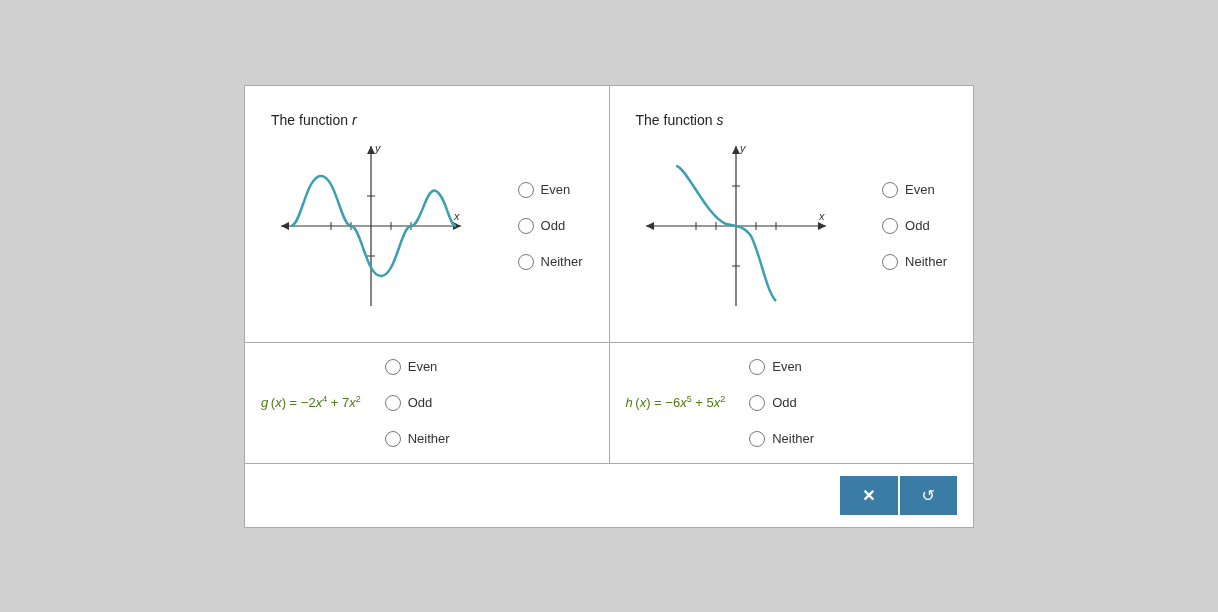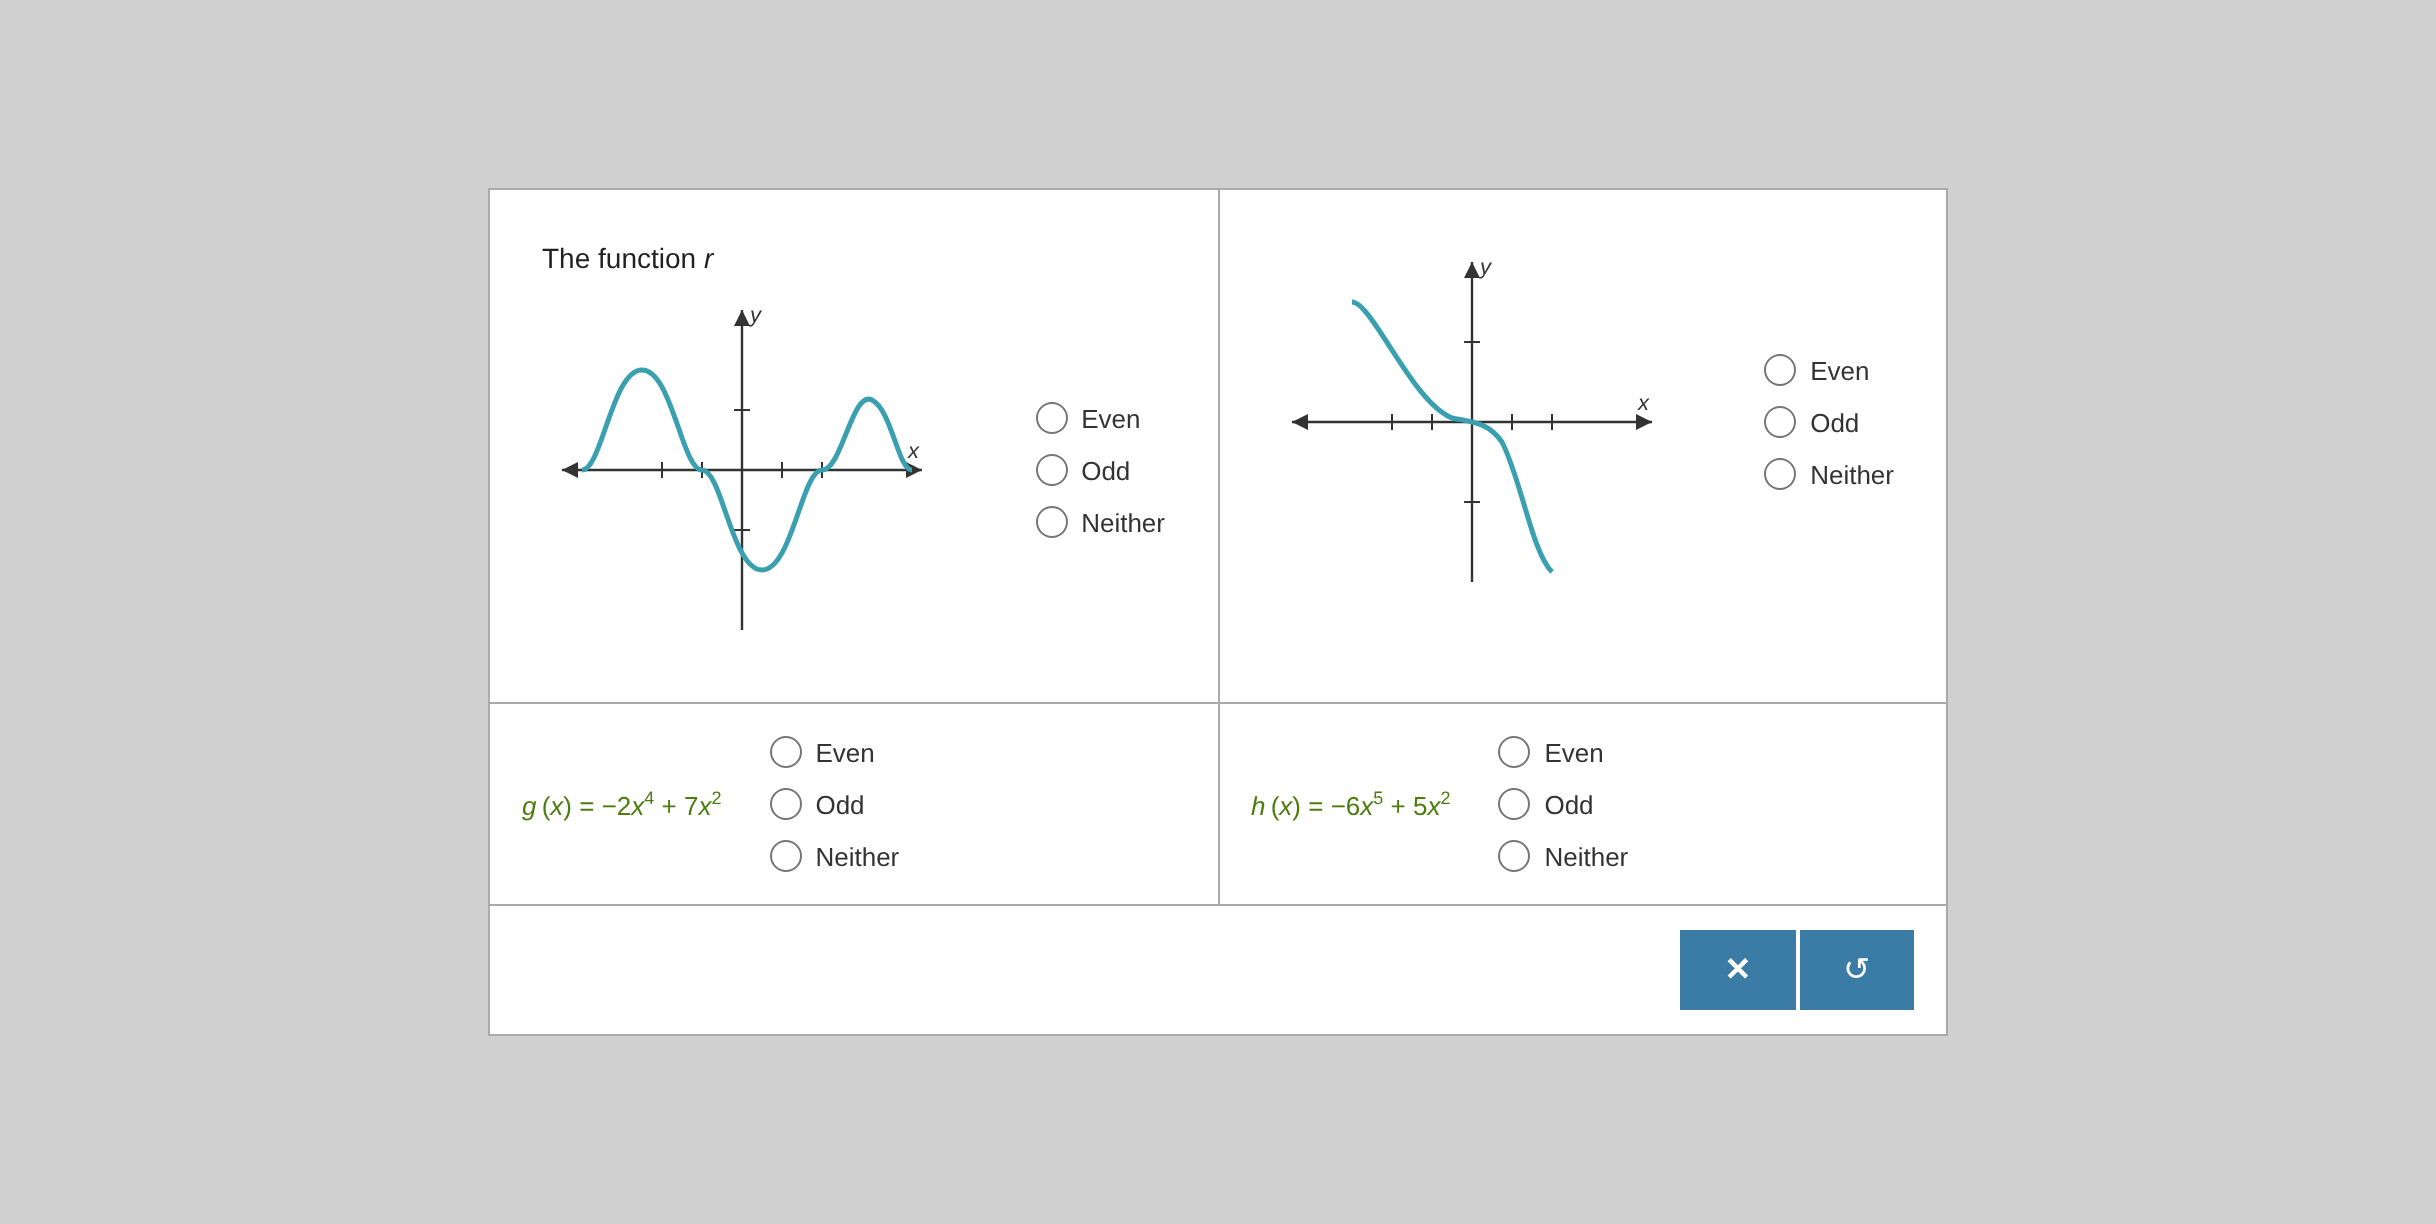--- a/index.html
+++ b/index.html
@@ -46,21 +46,21 @@
 
     .graph-area {
       width: 100%;
       height: 180px;
       position: relative;
     }
 
     .radio-group {
       display: flex;
       flex-direction: column;
-      gap: 10px;
+      gap: 20px;
       justify-content: center;
       padding-left: 8px;
     }
 
     .radio-item {
       display: flex;
       align-items: center;
       gap: 7px;
       font-size: 13px;
       color: #333;
@@ -185,20 +185,23 @@
           </label>
           <label class="radio-item">
             <div class="radio-circle"></div>
             <span>Neither</span>
           </label>
         </div>
       </div>
     </div>
 
     <div class="cell">
+      <div class="function-title">
+        The function <em>s</em>
+      </div>
       <div class="cell-content">
         <div class="graph-area">
           
           <svg width="200" height="180" viewBox="0 0 200 180">
 
             <line x1="10" y1="90" x2="190" y2="90" stroke="#333" stroke-width="1.2"></line>
             <line x1="100" y1="10" x2="100" y2="170" stroke="#333" stroke-width="1.2"></line>
 
             <polygon points="190,90 182,86 182,94" fill="#333"></polygon>
             <polygon points="10,90 18,86 18,94" fill="#333"></polygon>

